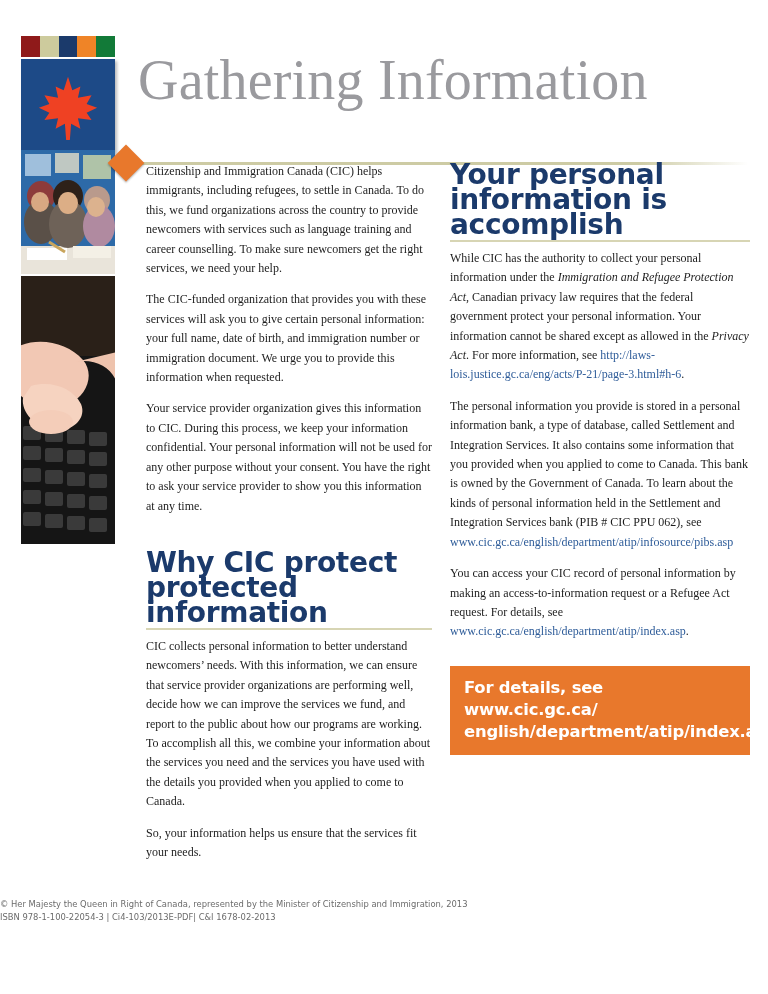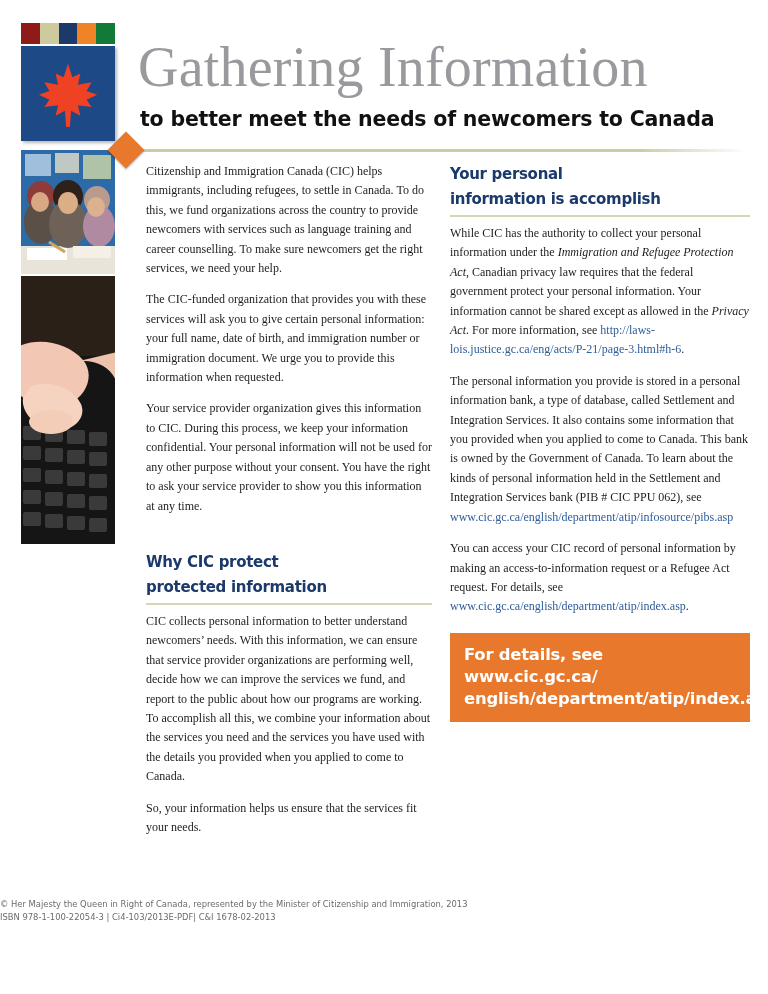--- a/index.html
+++ b/index.html
@@ -7,21 +7,21 @@
     width:768px;height:994px;
     background:#ffffff;
     font-family:"Liberation Serif", serif;
     color:#1a1a1a;
     position:relative;
     overflow:hidden;
   }
   .page{position:relative;width:768px;height:994px;}
 
   
-  .header{position:absolute;left:0;top:3px;width:768px;height:150px;}
+  .header{position:absolute;left:0;top:16px;width:768px;height:150px;}
 
   .swatches{position:absolute;left:21px;top:20px;width:94px;height:21px;display:flex;}
   .swatches span{flex:1 1 auto;height:100%;}
 
   .crest{
     position:absolute;left:21px;top:43px;width:94px;height:95px;
     background:#1d4a87;
     box-shadow:2px 2px 3px rgba(0,0,0,.28);
     overflow:hidden;
   }
@@ -75,33 +75,33 @@
     line-height:19.4px;
     color:#1d1d1d;
   }
   p.body:last-child{margin-bottom:0;}
   .italic{font-style:italic;}
   .link{color:#2e5c99;}
 
   h2.section{
     margin:0 0 3px 0;
     font-family:"DejaVu Sans", sans-serif;
-    font-size:15px;
+    font-size:28px;
     line-height:25px;
     font-weight:bold;
     color:#1b3a6b;
     letter-spacing:-.3px;
   }
   .sec-rule{
     height:2px;background:#d7d5b4;margin:0 0 7px 0;width:100%;
   }
   .spacer-why{height:22px;}
 
   .callout{
-    margin-top:16px;
+    margin-top:24px;
     background:#e8782c;
     color:#ffffff;
     padding:11px 14px 12px 14px;
     font-family:"DejaVu Sans", sans-serif;
     font-size:16.4px;
     line-height:22px;
     font-weight:bold;
     letter-spacing:-.2px;
   }
 
@@ -132,21 +132,20 @@
       <span style="background:#127a38"></span>
     </div>
 
     <div class="crest">
       <svg width="62" height="66" viewBox="0 0 100 106">
         <path fill="#ef4123" d="M50 2 L57 24 L70 18 L66 36 L88 32 L80 46 L97 52 L80 60 L88 72 L66 69 L70 86 L55 78 L53 104 L47 104 L45 78 L30 86 L34 69 L12 72 L20 60 L3 52 L20 46 L12 32 L34 36 L30 18 L43 24 Z"></path>
       </svg>
     </div>
 
     <div class="title">Gathering Information</div>
-    <div class="subtitle">to better meet the needs of newcomers to Canada</div>
 
     <div class="diamond"></div>
     <div class="header-rule"></div>
   </div>
 
   <div class="photos">
 
     <div class="photo photo-class">
       <svg width="94" height="124" viewBox="0 0 94 124">
         <rect width="94" height="124" fill="#2d6aa8"></rect>

